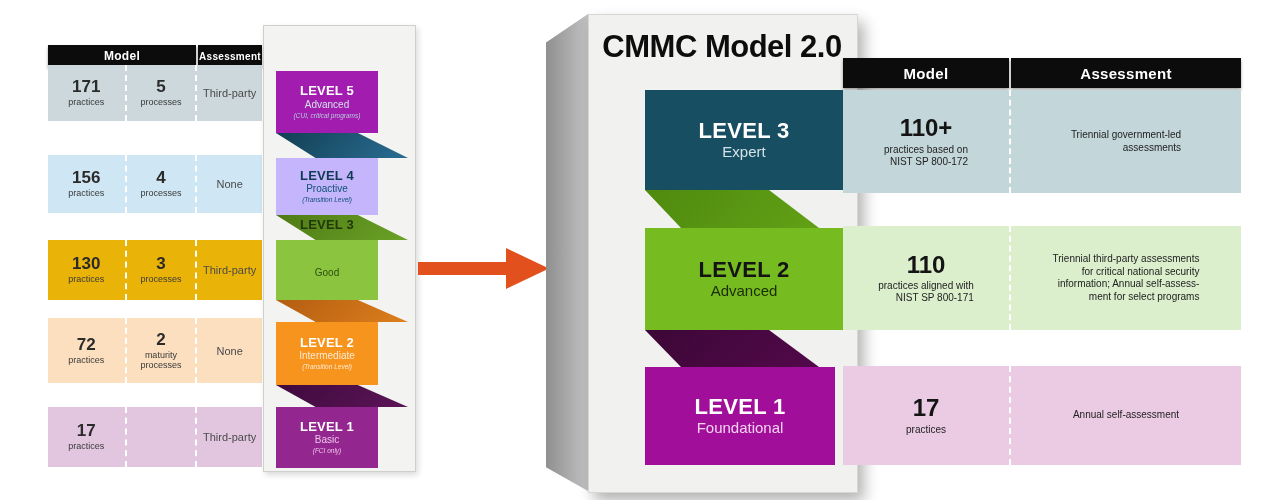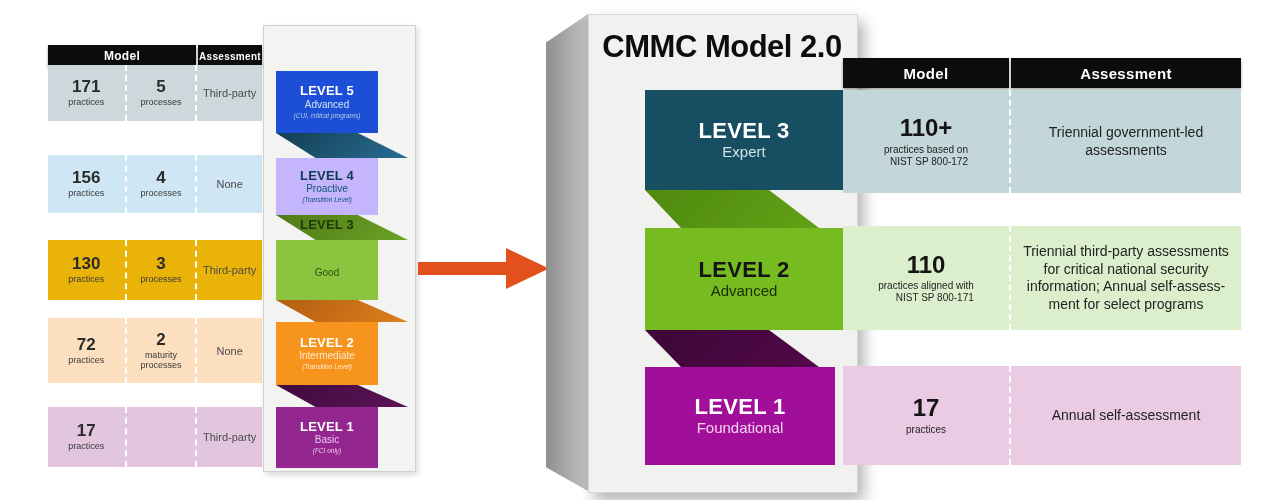--- a/index.html
+++ b/index.html
@@ -33,21 +33,21 @@
 
   
   .p1{left:263px;top:25px;width:151px;height:445px;background:#f3f3f1;border:1px solid #cfcfcb;
       box-shadow:2px 3px 6px rgba(0,0,0,.15);}
   .p1-title{left:265px;top:32px;width:147px;height:24px;display:flex;align-items:center;justify-content:center;
       font-size:18px;font-weight:800;color:#111;letter-spacing:-0.3px;}
   .blk1{left:276px;width:102px;display:flex;flex-direction:column;align-items:center;justify-content:center;text-align:center;}
   .blk1 .lv{font-size:13px;font-weight:800;line-height:1.1;letter-spacing:.2px;}
   .blk1 .sub{font-size:10px;line-height:1.2;}
   .blk1 .note{font-size:6.5px;font-style:italic;line-height:1.2;margin-top:1px;}
-  .b1-5{top:71px;height:62px;background:#1d4ed8;color:#fff;}
+  .b1-5{top:71px;height:62px;background:#a21caf;color:#fff;}
   .b1-5 .sub{color:#cfe3ea;} .b1-5 .note{color:#b4cfd9;}
   .b1-4{top:158px;height:57px;background:#c4b5fd;color:#0e3a52;}
   .b1-4 .sub,.b1-4 .note{color:#11517a;}
   .b1-3{top:240px;height:60px;background:#8bc53f;color:#20380a;}
   .b1-3 .sub,.b1-3 .note{color:#2c4f0e;margin-top:35px;}
   .b1-2{top:322px;height:63px;background:#f7941e;color:#fff;}
   .b1-2 .sub,.b1-2 .note{color:#ffe9cf;}
   .b1-1{top:407px;height:61px;background:#93278f;color:#fff;}
   .b1-1 .sub,.b1-1 .note{color:#eec3ea;}
   .rib1{left:276px;width:132px;clip-path:polygon(0 0,62% 0,100% 100%,30% 100%);}
@@ -83,21 +83,21 @@
   
   .t2-hdr-model{left:843px;top:58px;width:166px;height:30px;font-size:15px;}
   .t2-hdr-assess{left:1011px;top:58px;width:230px;height:30px;font-size:15px;}
   .t2-row{left:843px;width:398px;}
   .t2-r1{top:90px;height:103px;background:#c3d6da;}
   .t2-r2{top:226px;height:104px;background:#dcefcd;}
   .t2-r3{top:366px;height:99px;background:#ebcbe4;}
   .t2-cm{width:166px;text-align:right;} .t2-ca{width:230px;}
   .t2-num{font-size:24px;font-weight:bold;line-height:1.05;color:#141414;}
   .t2-desc{font-size:10px;color:#222;line-height:1.2;margin-top:3px;}
-  .t2-assess{font-size:14px;color:#222;line-height:1.25;padding:0 6px;}
+  .t2-assess{font-size:10px;color:#222;line-height:1.25;padding:0 6px;text-align:right;}
 </style>
 </head>
 <body>
 
 <div class="canvas">
 
   <div class="abs hdr t1-hdr-model">Model</div>
   <div class="abs hdr t1-hdr-assess">Assessment</div>
 
   <div class="abs row t1-row t1-r1">

